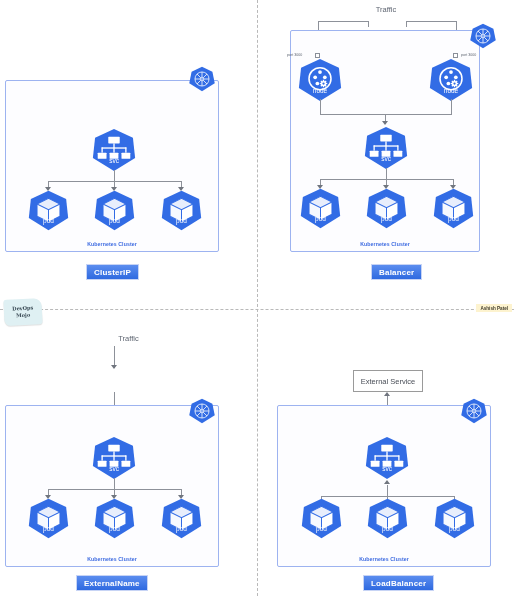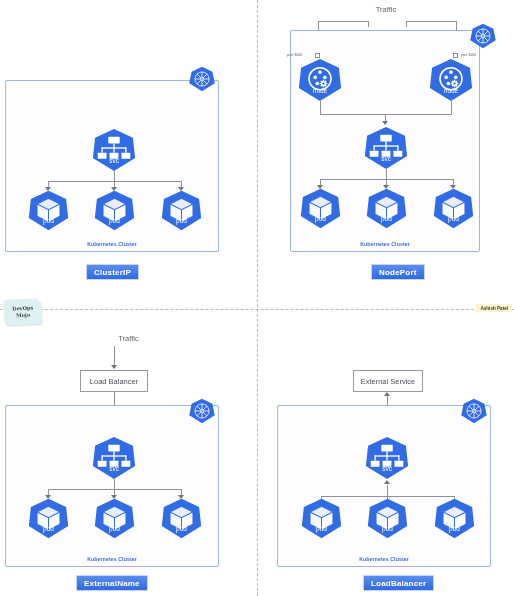--- a/index.html
+++ b/index.html
@@ -373,30 +373,29 @@
   <div class="hepta" style="left:175px;top:188px;width:41px;height:41px;">
     <svg width="41" height="41" style="position:absolute;left:0;top:0">
         <use href="#sym-hepta"></use>
       </svg>
     <svg width="41" height="41" style="position:absolute;left:0;top:0">
         <use href="#sym-pod-glyph"></use>
       </svg>
     <div class="cap" style="top:27px;">pod</div>
   </div>
 
-  <div class="pill" style="left:113px;top:264px;">NodePort</div>
+  <div class="pill" style="left:113px;top:264px;">Balancer</div>
 </div>
 
 <div class="quad" id="q-loadbalancer">
 
   <div class="traffic-label" style="left:0;right:0;top:24px;">Traffic</div>
   <div class="ln ln-v" style="left:114px;top:36px;height:22px;"></div>
   <div class="arrow-d" style="left:111px;top:55px;"></div>
 
-  <div class="rect-box" style="left:80px;top:60px;width:68px;height:22px;">Load Balancer</div>
 
   <div class="ln ln-v" style="left:114px;top:82px;height:40px;"></div>
   <div class="arrow-d" style="left:111px;top:119px;"></div>
 
   <div class="cluster-box" style="left:5px;top:95px;width:214px;height:162px;">
     <div class="cluster-label">Kubernetes Cluster</div>
   </div>
 
   <div class="k8s-badge" style="left:189px;top:88px;">
     <svg width="26" height="26">

